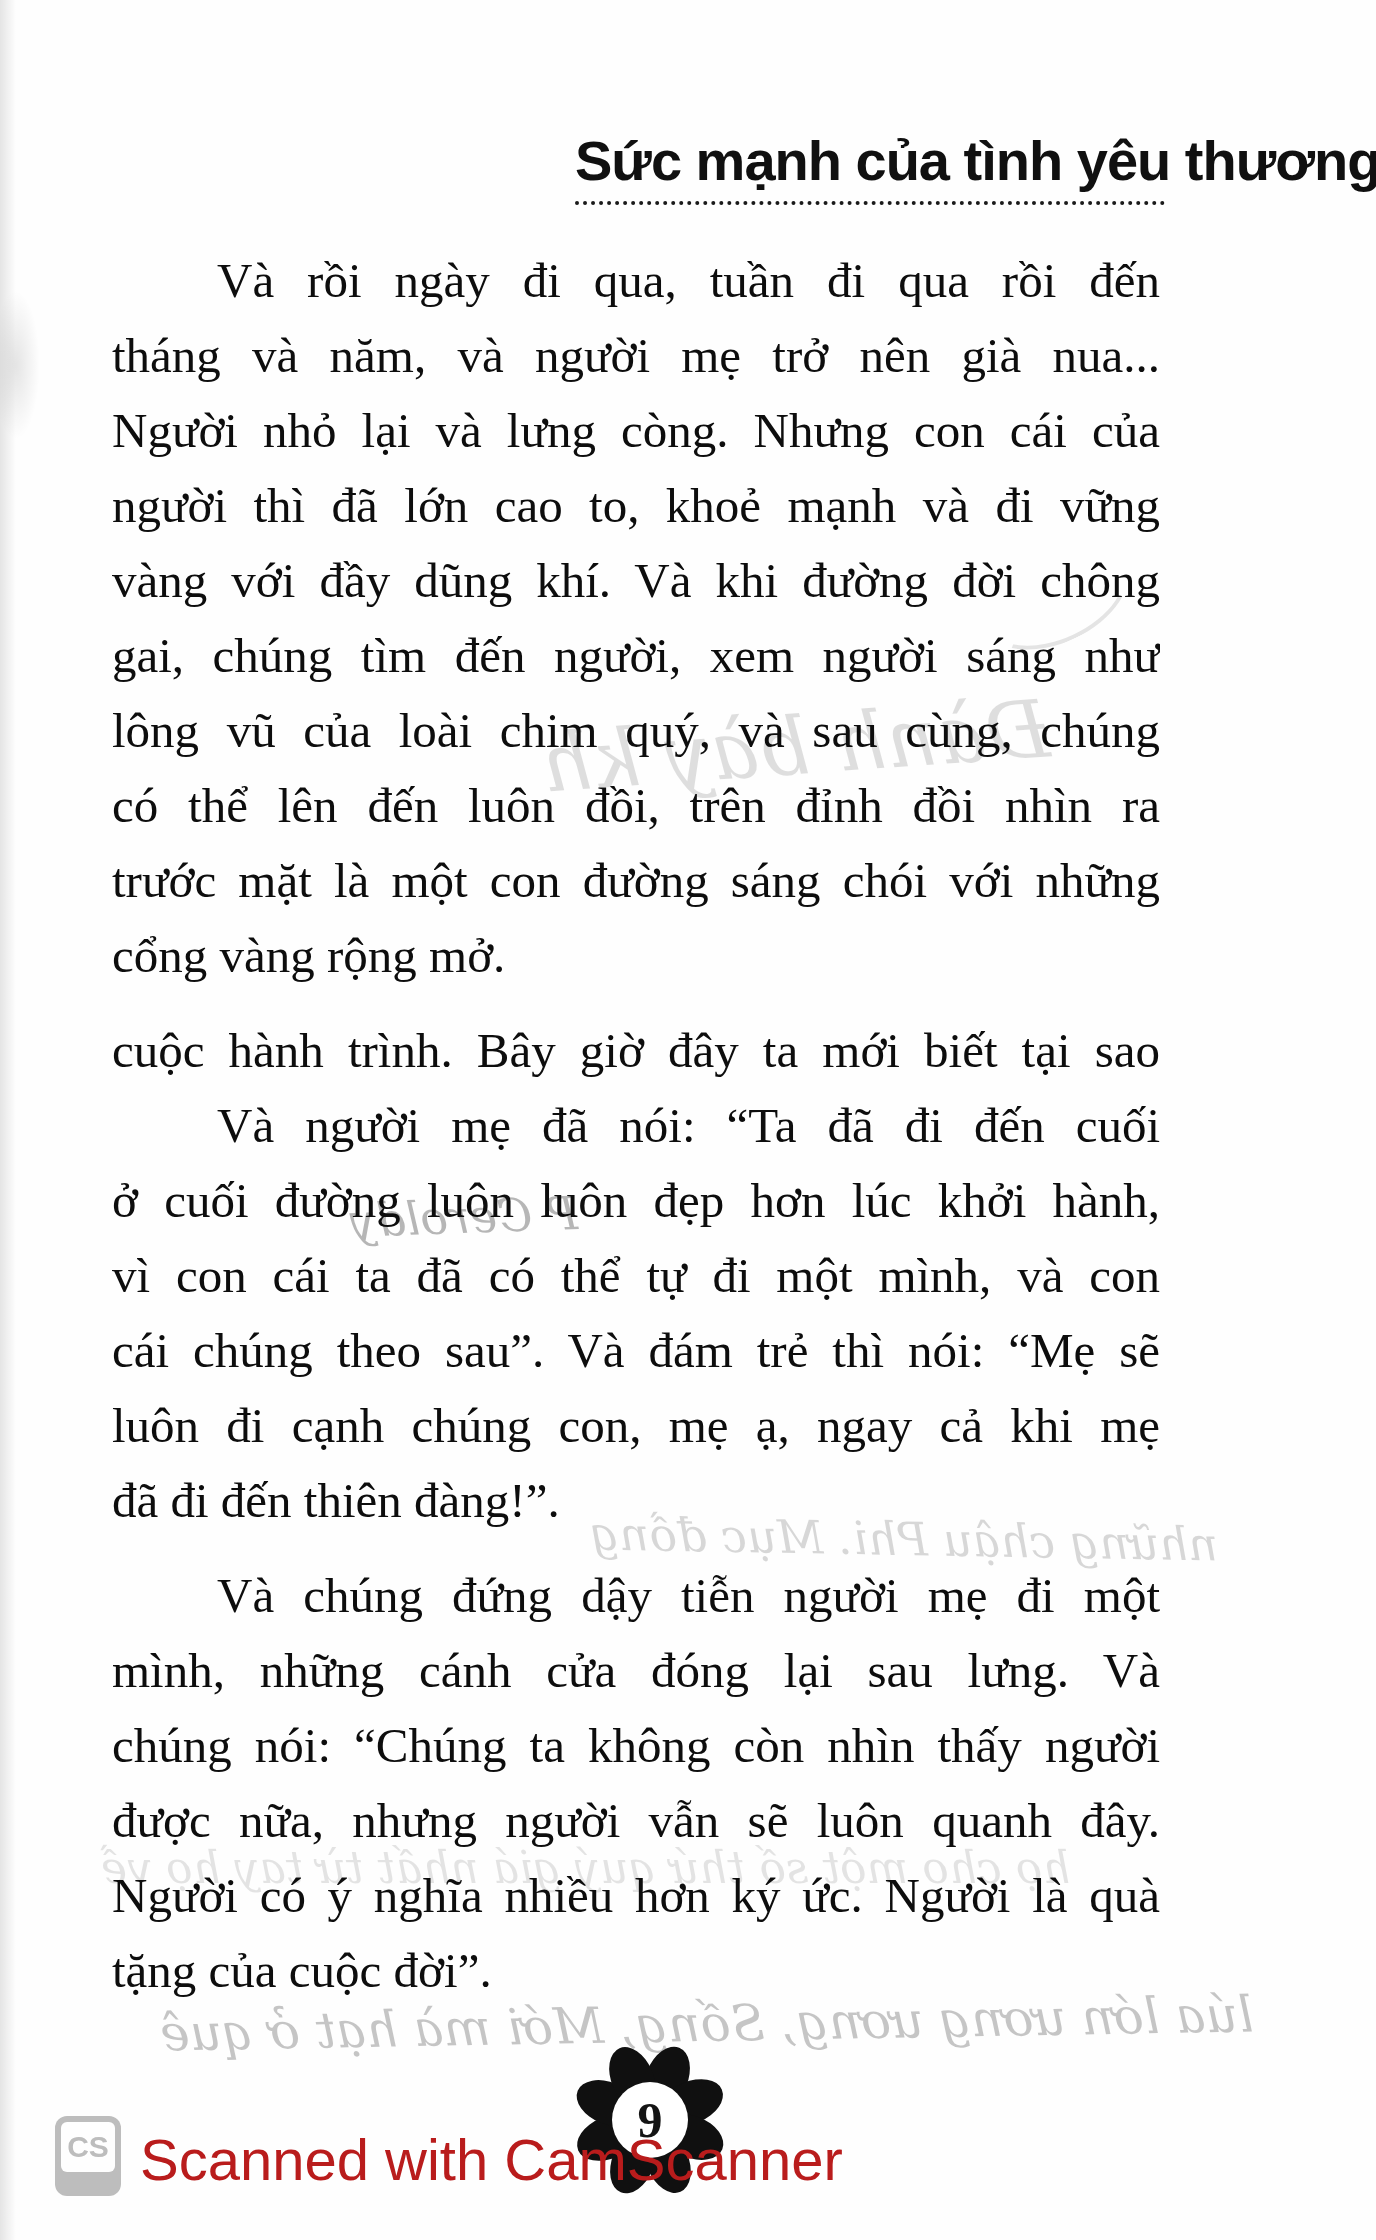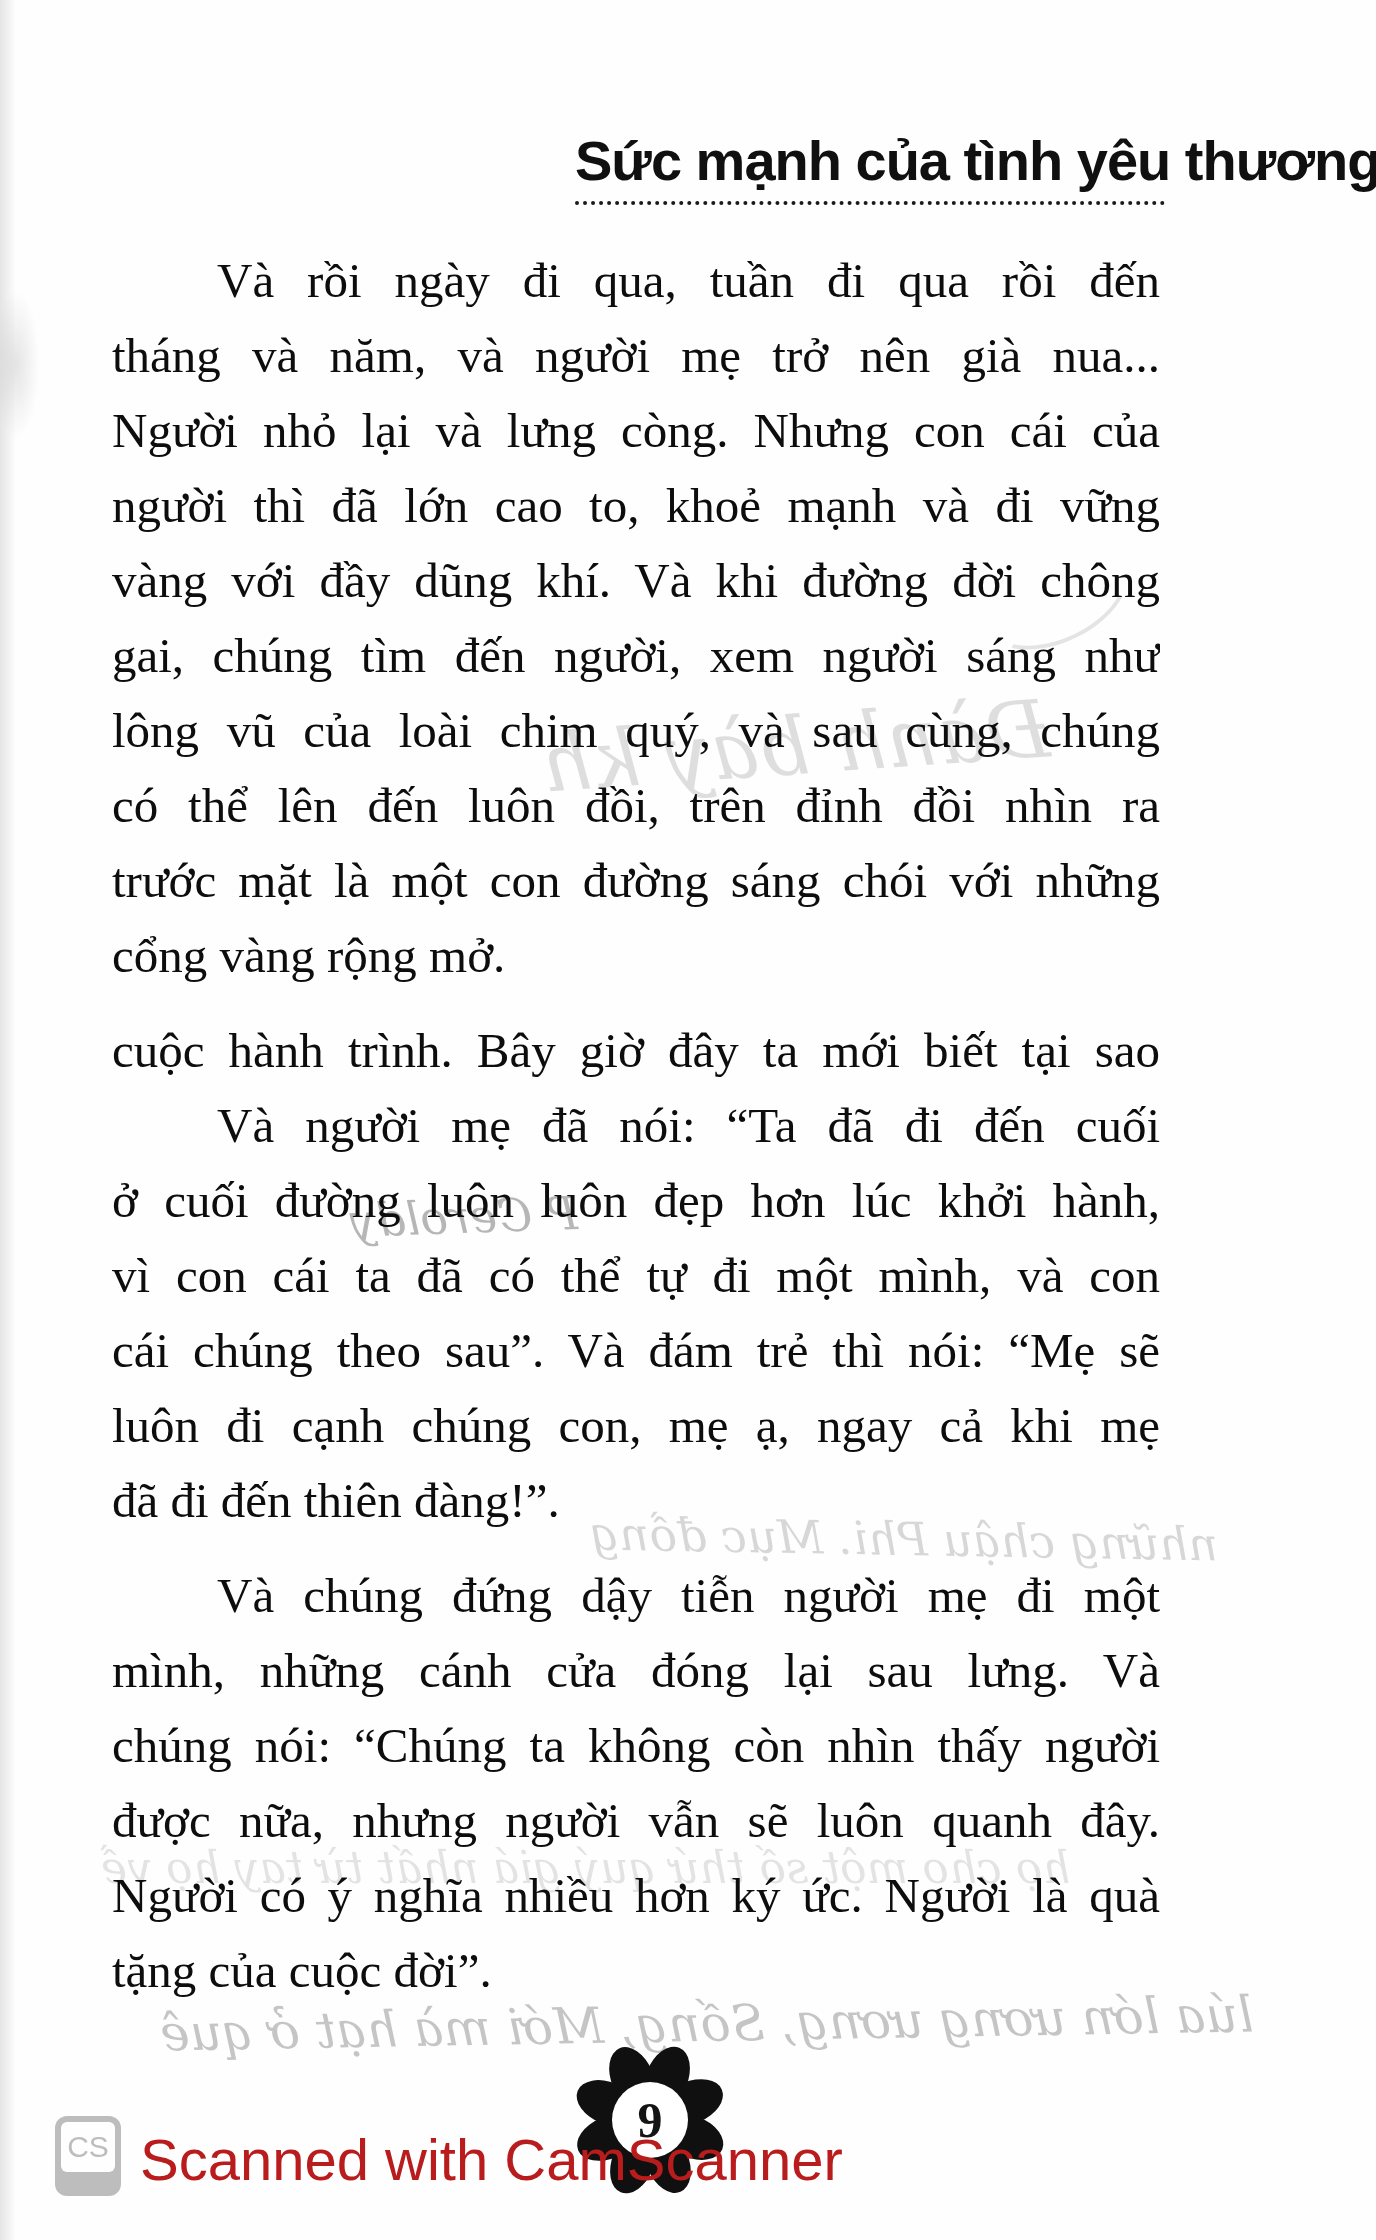--- a/index.html
+++ b/index.html
@@ -74,21 +74,21 @@
 
   
   .cs-logo {
     position:absolute; left:55px; top:2116px; width:66px; height:80px;
     background:#bdbdbd; border-radius:12px; z-index:2;
   }
   .cs-logo-inner {
     position:absolute; left:6px; top:6px; width:54px; height:50px;
     background:#fefefe; border-radius:6px;
     display:flex; align-items:center; justify-content:center;
-    font-family:"Liberation Sans", sans-serif; font-weight:normal;
+    font-family:"Liberation Sans", sans-serif; font-weight:bold;
     font-size:30px; color:#bdbdbd;
   }
   .cs-text {
     position:absolute; left:140px; top:2126px; z-index:2;
     font-family:"Liberation Sans", sans-serif; font-size:58px;
     color:#b91c1c; white-space:nowrap;
   }
 </style>
 </head>
 <body>

